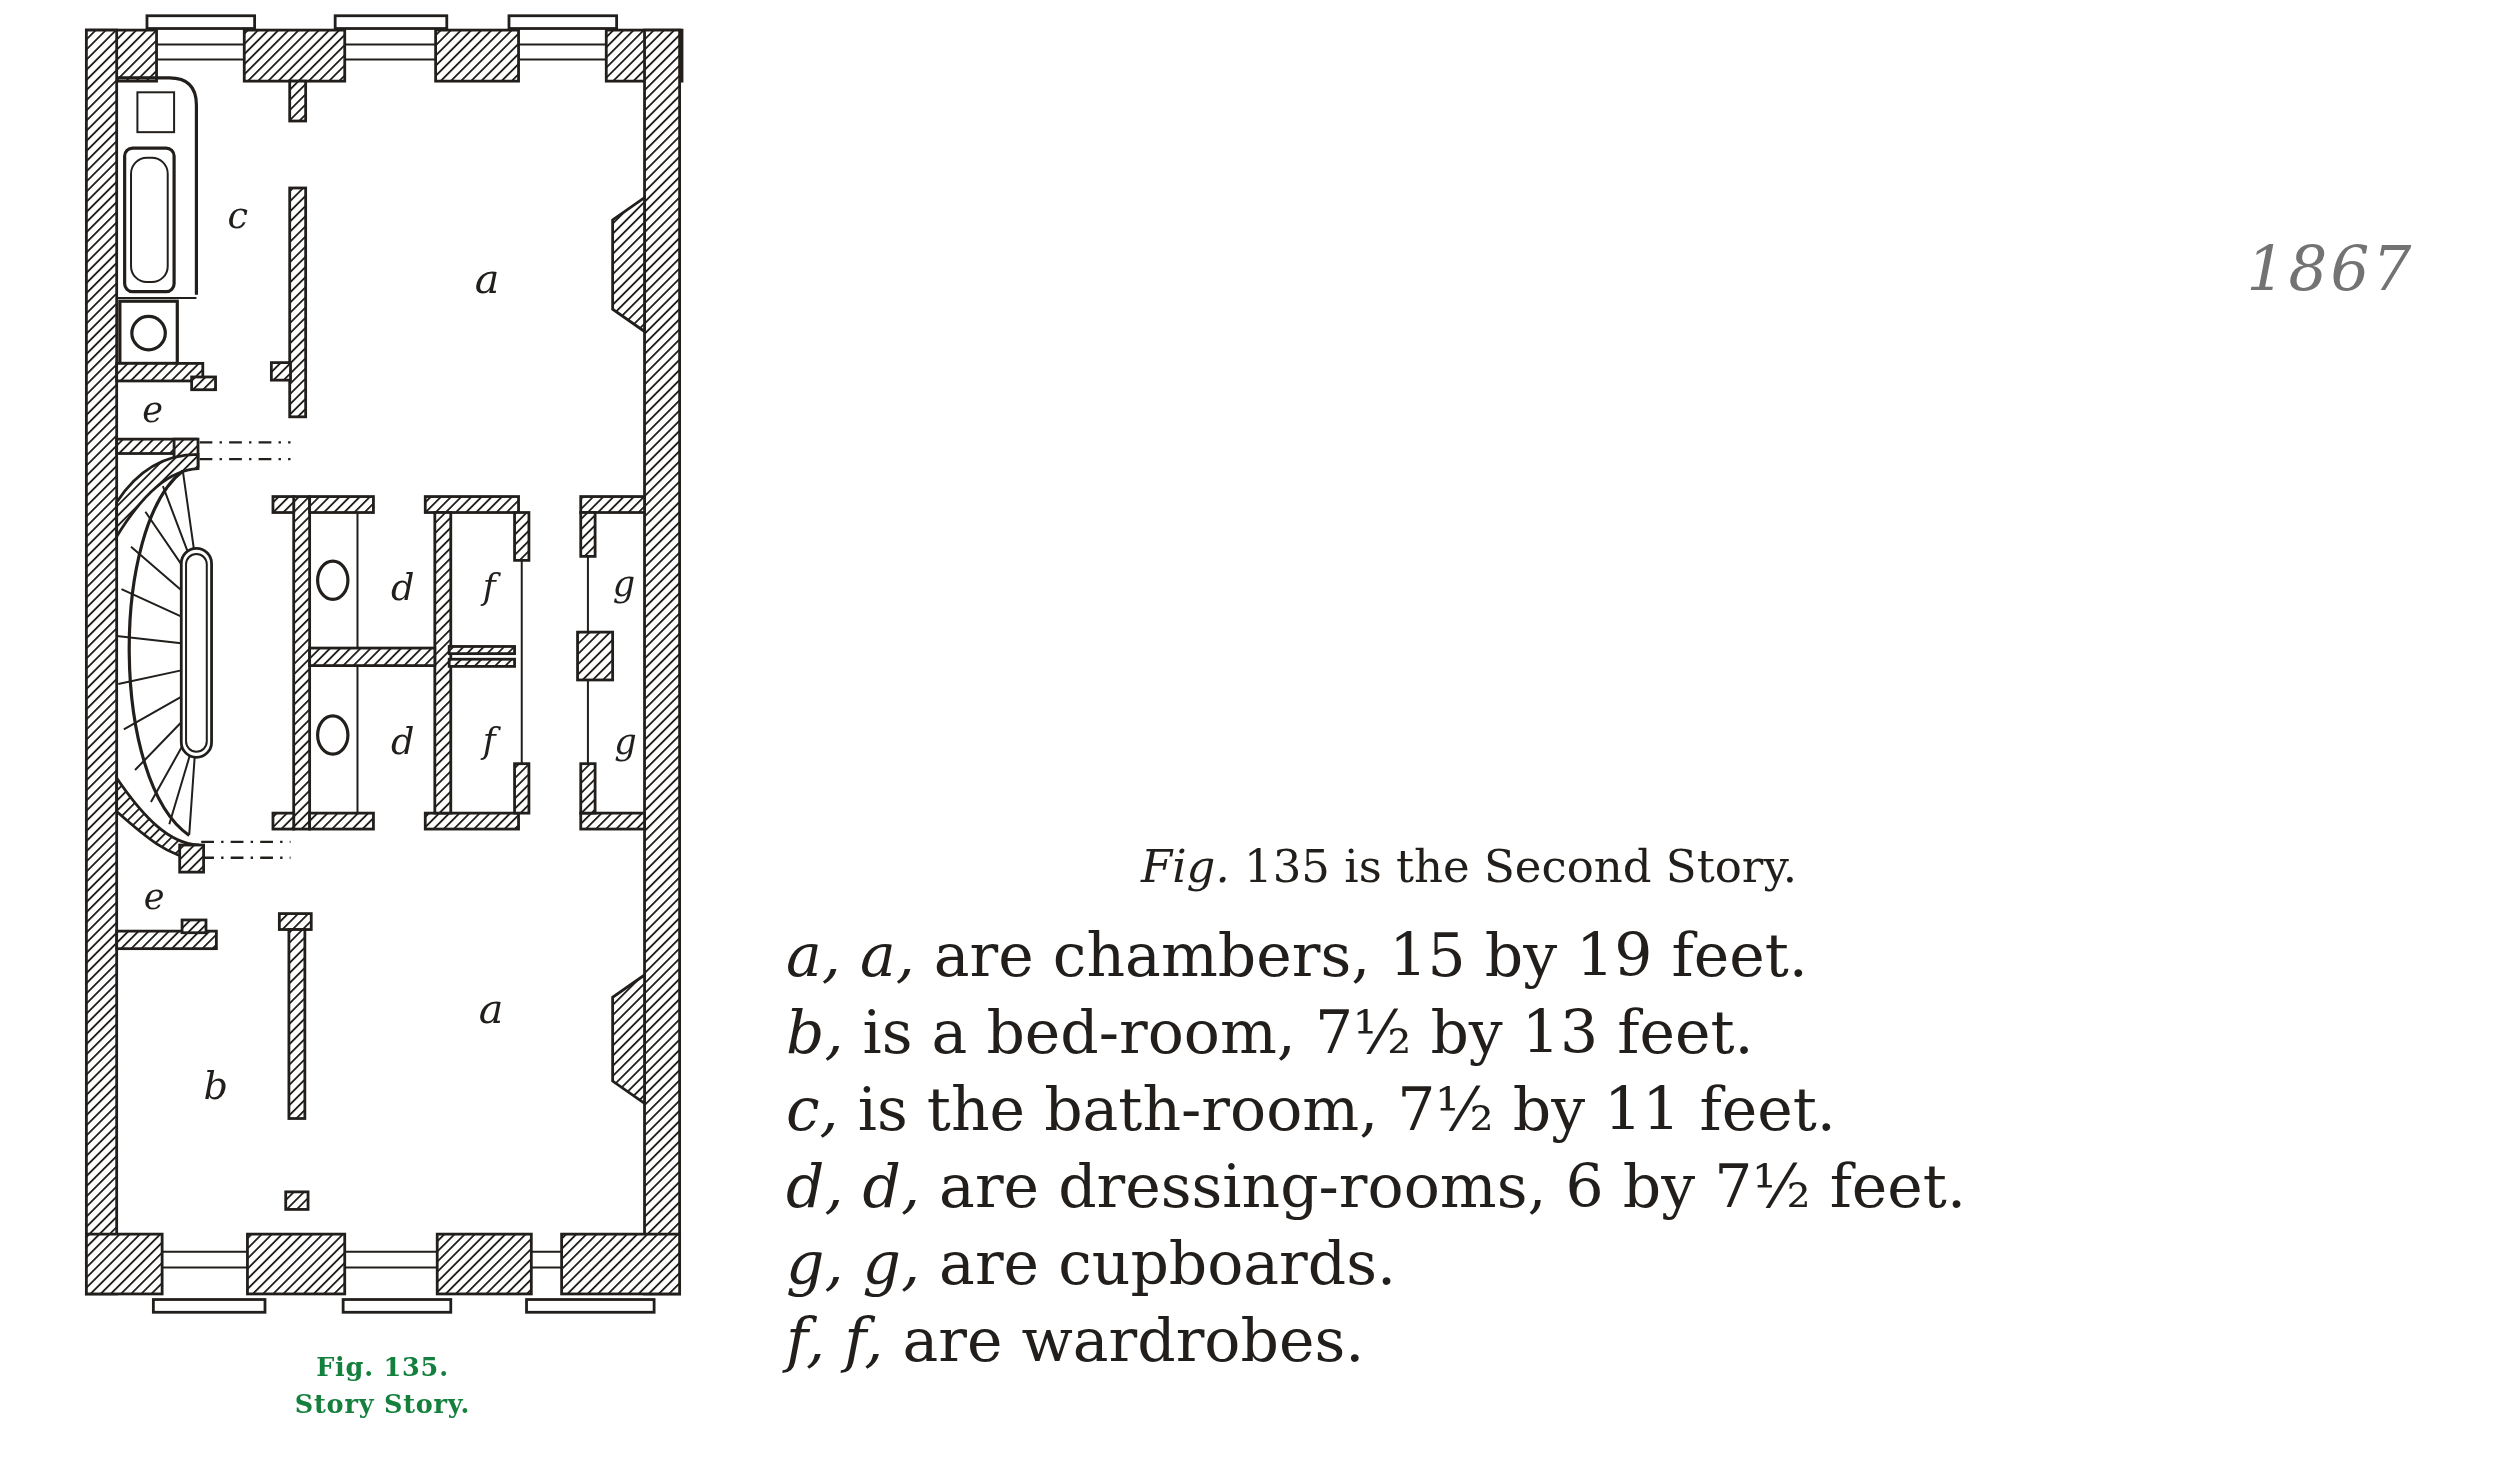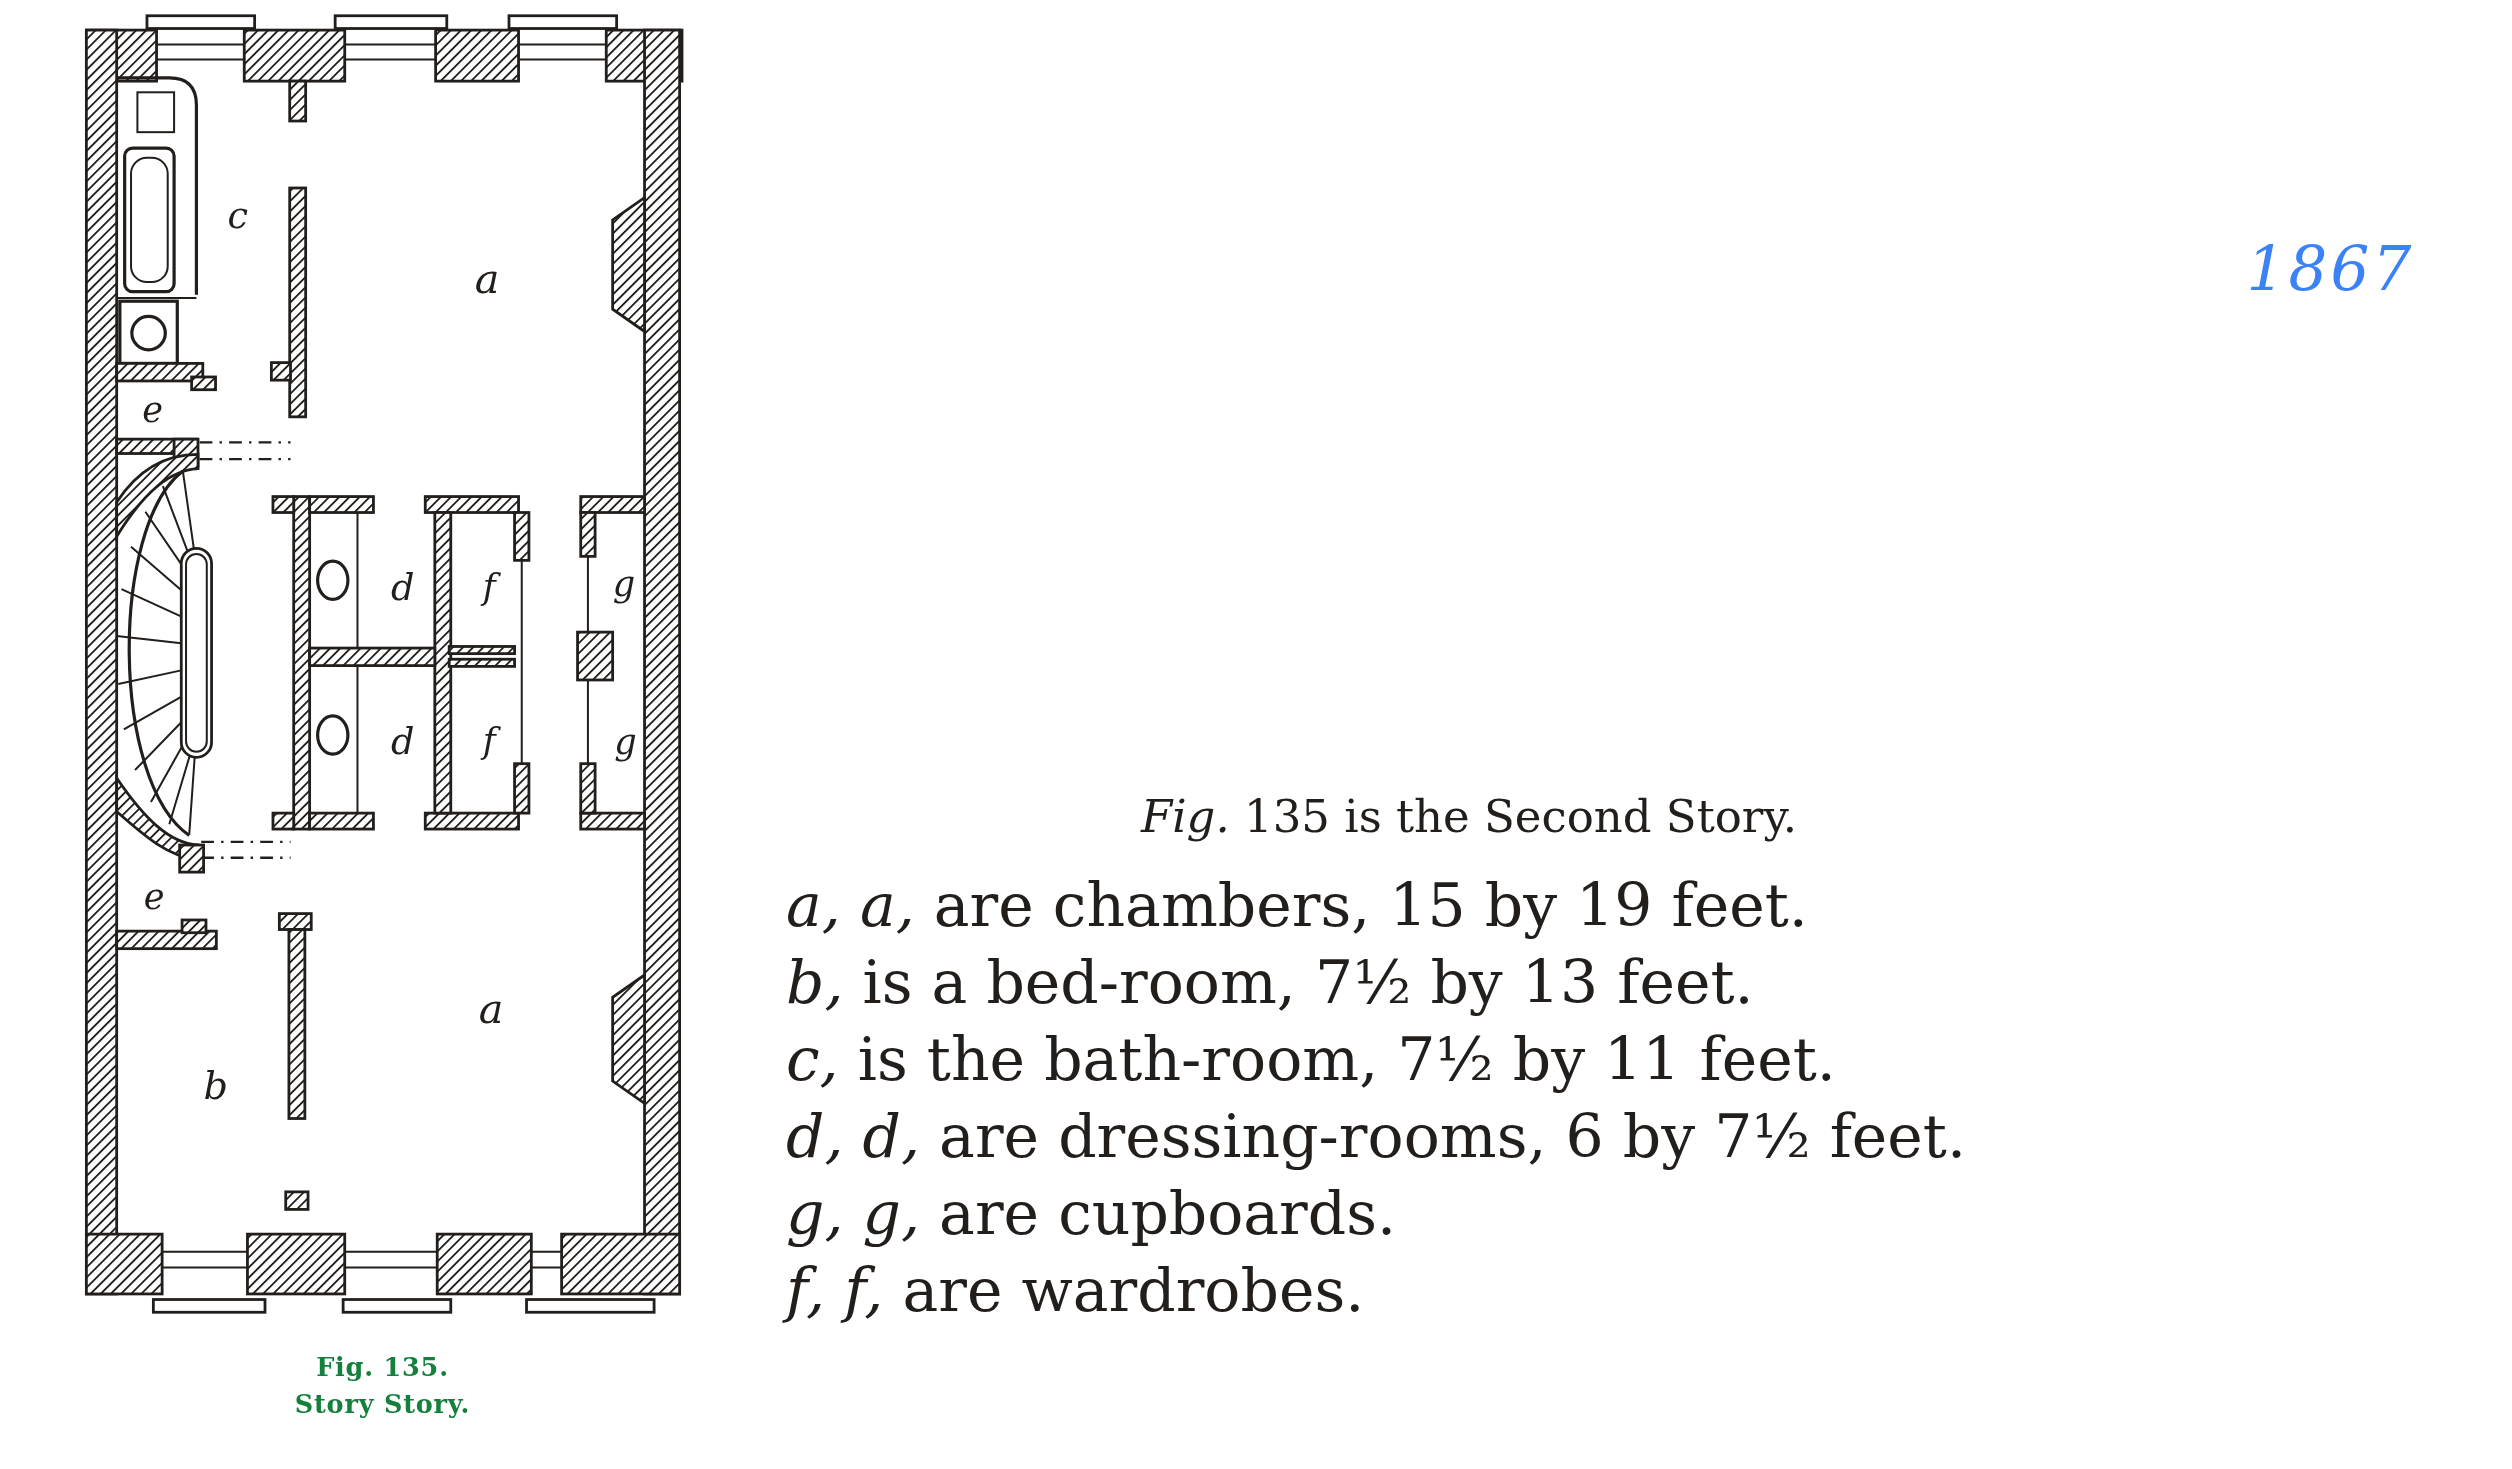--- a/index.html
+++ b/index.html
@@ -8,24 +8,24 @@
 
   
   .plan{position:absolute;left:80px;top:14.4px;}
 
   
   .fig-caption{position:absolute;left:239px;top:1349px;width:287px;text-align:center;
                font-weight:700;font-size:25.5px;line-height:37px;letter-spacing:0.8px;color:#15803d;}
 
   
   .watermark{position:absolute;left:2243px;top:233px;width:175px;text-align:center;
-             font-style:italic;font-size:61px;color:#3b82f6;letter-spacing:3.2px;}
-
-  
-  .description{position:absolute;left:786px;top:787px;width:1196px;color:#211e1b;}
+             font-style:italic;font-size:61px;color:#737373;letter-spacing:3.2px;}
+
+  
+  .description{position:absolute;left:786px;top:837px;width:1196px;color:#211e1b;}
   .description .title{margin-left:355px;font-size:45px;line-height:59px;margin-bottom:21px;white-space:nowrap;}
   .legend-line{font-size:60px;line-height:77px;white-space:nowrap;}
   .it{font-style:italic;}
   .wall{fill:url(#hatch);stroke:#211e1b;stroke-width:3.5;}
   .thick{stroke:#211e1b;stroke-width:4;fill:none;}
   .thin{stroke:#211e1b;stroke-width:2.5;fill:none;}
   .open{fill:#ffffff;stroke:#211e1b;stroke-width:3.5;}
   .dash{stroke:#211e1b;stroke-width:3;fill:none;stroke-dasharray:16 9 3 9;}
   .room-label{font-family:"DejaVu Serif",serif;font-style:italic;fill:#211e1b;}
 </style>

